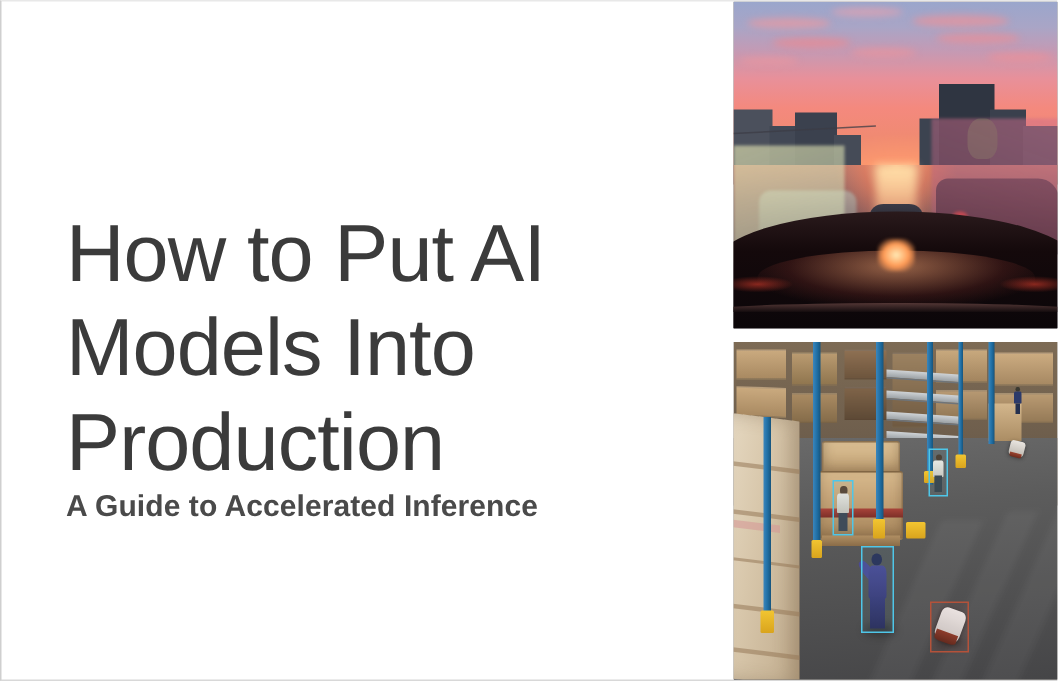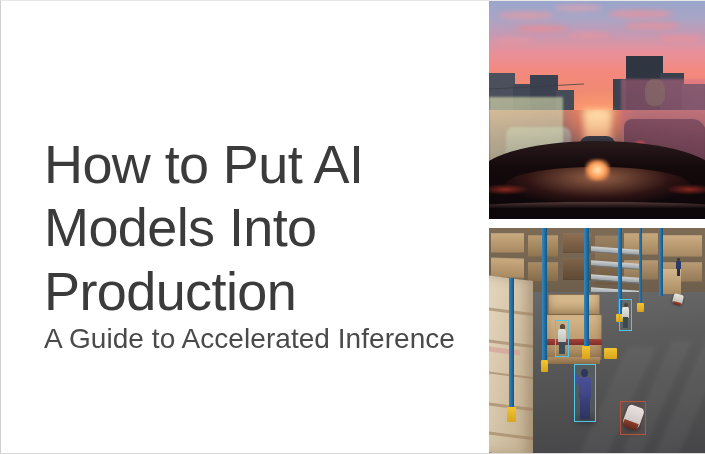--- a/index.html
+++ b/index.html
@@ -32,22 +32,22 @@
   }
   .cover-title {
     font-size:54px;
     line-height:1.17;
     font-weight:400;
     letter-spacing:-0.6px;
     color:#3b3b3b;
     max-width:400px;
   }
   .cover-subtitle {
-    font-size:28px;
-    font-weight:400;
+    font-size:20px;
+    font-weight:700;
     letter-spacing:0.05px;
     color:#4a4a4a;
   }
 
   
   .image-col {
     position:absolute;
     left:488px; top:0;
     width:217px; height:454px;
   }

